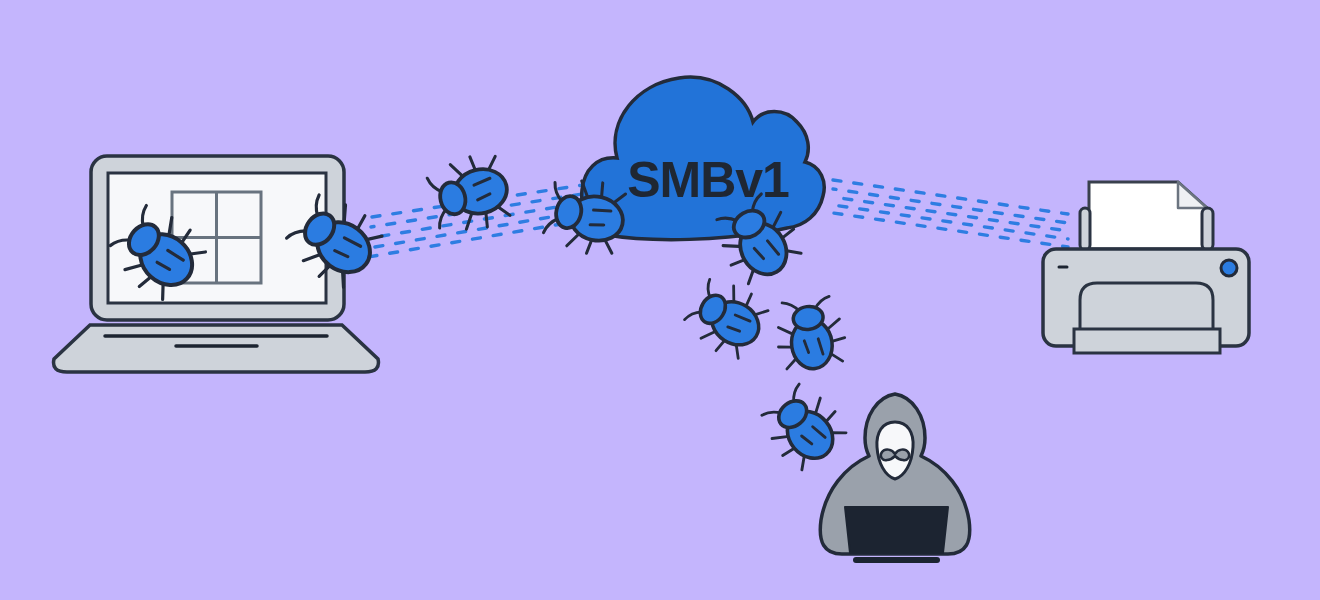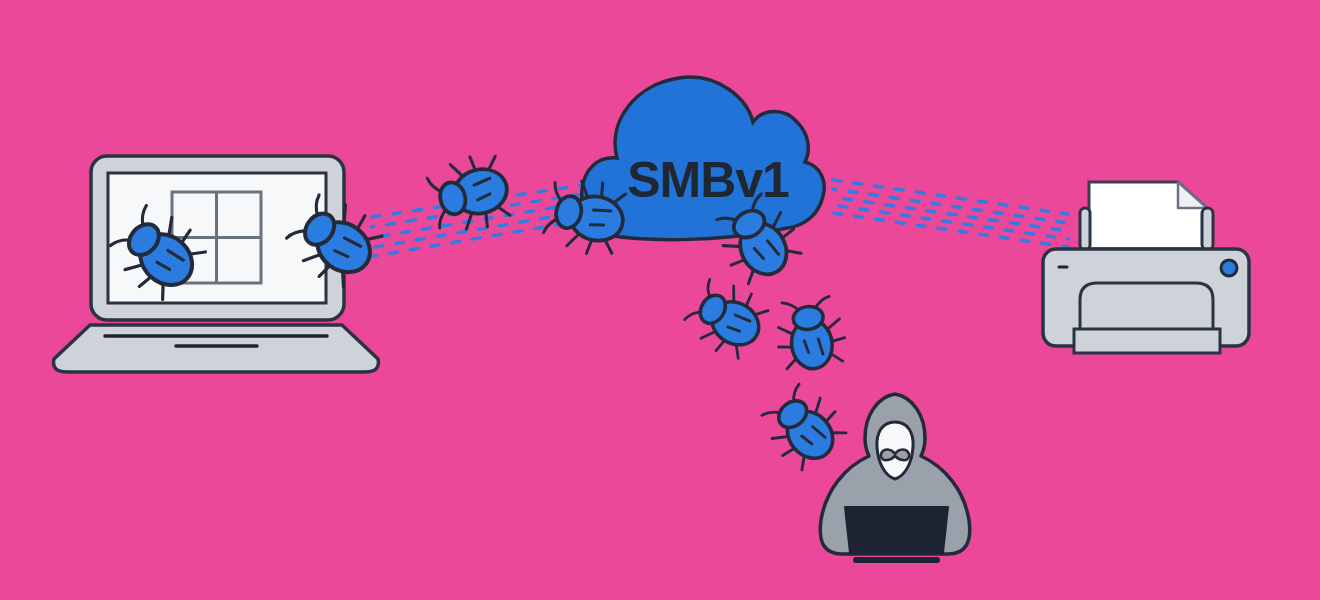--- a/index.html
+++ b/index.html
@@ -1,19 +1,19 @@
 <!DOCTYPE html>
 <html><head>
 <meta charset="utf-8">
 <style>
   html,body{margin:0;padding:0;background:#f7f8fa;}
   .canvas{
     position:relative;
     width:1320px;height:600px;
-    background:#ec4899;
+    background:#c4b5fd;
     overflow:hidden;
     font-family:"Liberation Sans", sans-serif;
   }
   .abs{position:absolute;}
   svg{display:block;}
   .cloud-label{
     font-family:"Liberation Sans", sans-serif;
     font-weight:bold;
     font-size:50px;
     fill:#1f2733;

